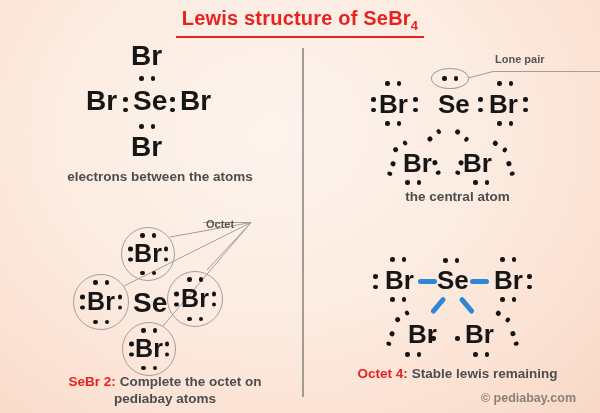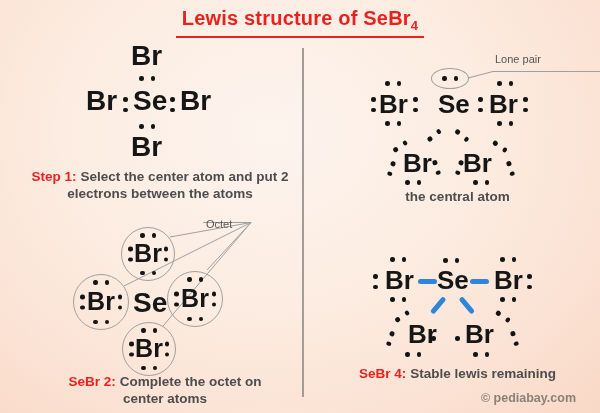--- a/index.html
+++ b/index.html
@@ -19,21 +19,21 @@
   #divider { position:absolute; left:302px; top:48px; width:1.6px; height:349px; background:#a39c96; }
   .atom { position:absolute; font-weight:700; color:#161616; line-height:1; white-space:nowrap; }
   .a28 { font-size:28px; } .a26 { font-size:26px; }
   .dp { position:absolute; display:flex; }
   .dp.h { flex-direction:row; gap:7px; }
   .dp.v { flex-direction:column; gap:6px; }
   .dp i, .oval i { display:block; width:4.5px; height:4.5px; border-radius:50%; background:#141414; }
   .cap { position:absolute; left:0; width:100%; text-align:center; font-size:13.5px; font-weight:700;
          color:#4d4d4d; line-height:17px; }
   .red { color:var(--accent_red,#e8221f); margin-right:4px; }
-  .small-label { position:absolute; font-size:11px; font-weight:400; color:#555; white-space:nowrap; }
+  .small-label { position:absolute; font-size:11px; font-weight:700; color:#555; white-space:nowrap; }
   .circle { position:absolute; border:1.6px solid #a0a0a0; border-radius:50%; }
   .circle .catom { position:absolute; left:50%; top:50%; transform:translate(-50%,-53%);
                    font-size:25px; font-weight:700; color:#161616; line-height:1; }
   .circle .dp.t { left:50%; top:5px; transform:translateX(-50%); }
   .circle .dp.b { left:50%; bottom:5px; transform:translateX(-50%); }
   .circle .dp.l { left:6px; top:50%; transform:translateY(-50%); }
   .circle .dp.r { right:6px; top:50%; transform:translateY(-50%); }
   .bond { position:absolute; height:4.5px; border-radius:2.5px; background:var(--bond_blue,#2e86d9); }
   .oval { position:absolute; border:1.5px solid #a0a0a0; border-radius:50%;
           display:flex; align-items:center; justify-content:center; gap:7px; }
@@ -67,21 +67,20 @@
         <i></i>
         <i></i>
       </span>
     <b class="atom a28" style="left:160px; top:45px;">Br</b>
     <span class="dp h" style="left:119px; top:82px;">
         <i></i>
         <i></i>
       </span>
     <b class="atom a28" style="left:111px; top:91px;">Br</b>
     <div class="cap" style="top:126px;">
-      <div><span class="red">Step 1:</span><span>Select the center atom and put 2</span></div>
       <div>electrons between the atoms</div>
     </div>
   </div>
 
   <div class="panel" id="s2" style="left:30px; top:205px; width:270px; height:208px;">
     <svg class="overlay" width="270" height="208" viewBox="0 0 270 208">
       <line x1="173" y1="17.5" x2="221" y2="17.5" stroke="#a0a0a0" stroke-width="1.2"></line>
       <line x1="221" y1="17.5" x2="140" y2="32" stroke="#a0a0a0" stroke-width="1"></line>
       <line x1="221" y1="17.5" x2="94" y2="81" stroke="#a0a0a0" stroke-width="1"></line>
       <line x1="221" y1="17.5" x2="177" y2="65" stroke="#a0a0a0" stroke-width="1"></line>
@@ -162,21 +161,21 @@
       <span class="dp v r">
           <i></i>
           <i></i>
         </span>
       <b class="catom">Br</b>
     </div>
     <b class="atom a28" style="left:103px; top:84px;">Se</b>
 
     <div class="cap" style="top:168px;">
       <div><span class="red">SeBr 2:</span><span>Complete the octet on</span></div>
-      <div>center atoms</div>
+      <div>pediabay atoms</div>
     </div>
   </div>
 
   <div class="panel" id="s3" style="left:315px; top:50px; width:285px; height:185px;">
     <svg class="overlay" width="285" height="185" viewBox="0 0 285 185">
       <path d="M285,21.5 L178,21.5 L153,28" fill="none" stroke="#a0a0a0" stroke-width="1.2"></path>
     </svg>
     <span class="small-label" style="left:180px; top:3px;">Lone pair</span>
     <span class="oval" style="left:116px; top:18px; width:36px; height:19px;">
         <i></i>
@@ -337,19 +336,19 @@
       </span>
     <span class="dp h" style="left:158px; top:107px;">
         <i></i>
         <i></i>
       </span>
     <span class="dp" style="left:140px; top:91px;">
         <i></i>
       </span>
 
     <div class="cap" style="top:120px;">
-      <div><span class="red">SeBr 4:</span><span>Stable lewis remaining</span></div>
+      <div><span class="red">Octet 4:</span><span>Stable lewis remaining</span></div>
     </div>
   </div>
 
   <div id="watermark">© pediabay.com</div>
 
 </div>
 
 </body></html>

